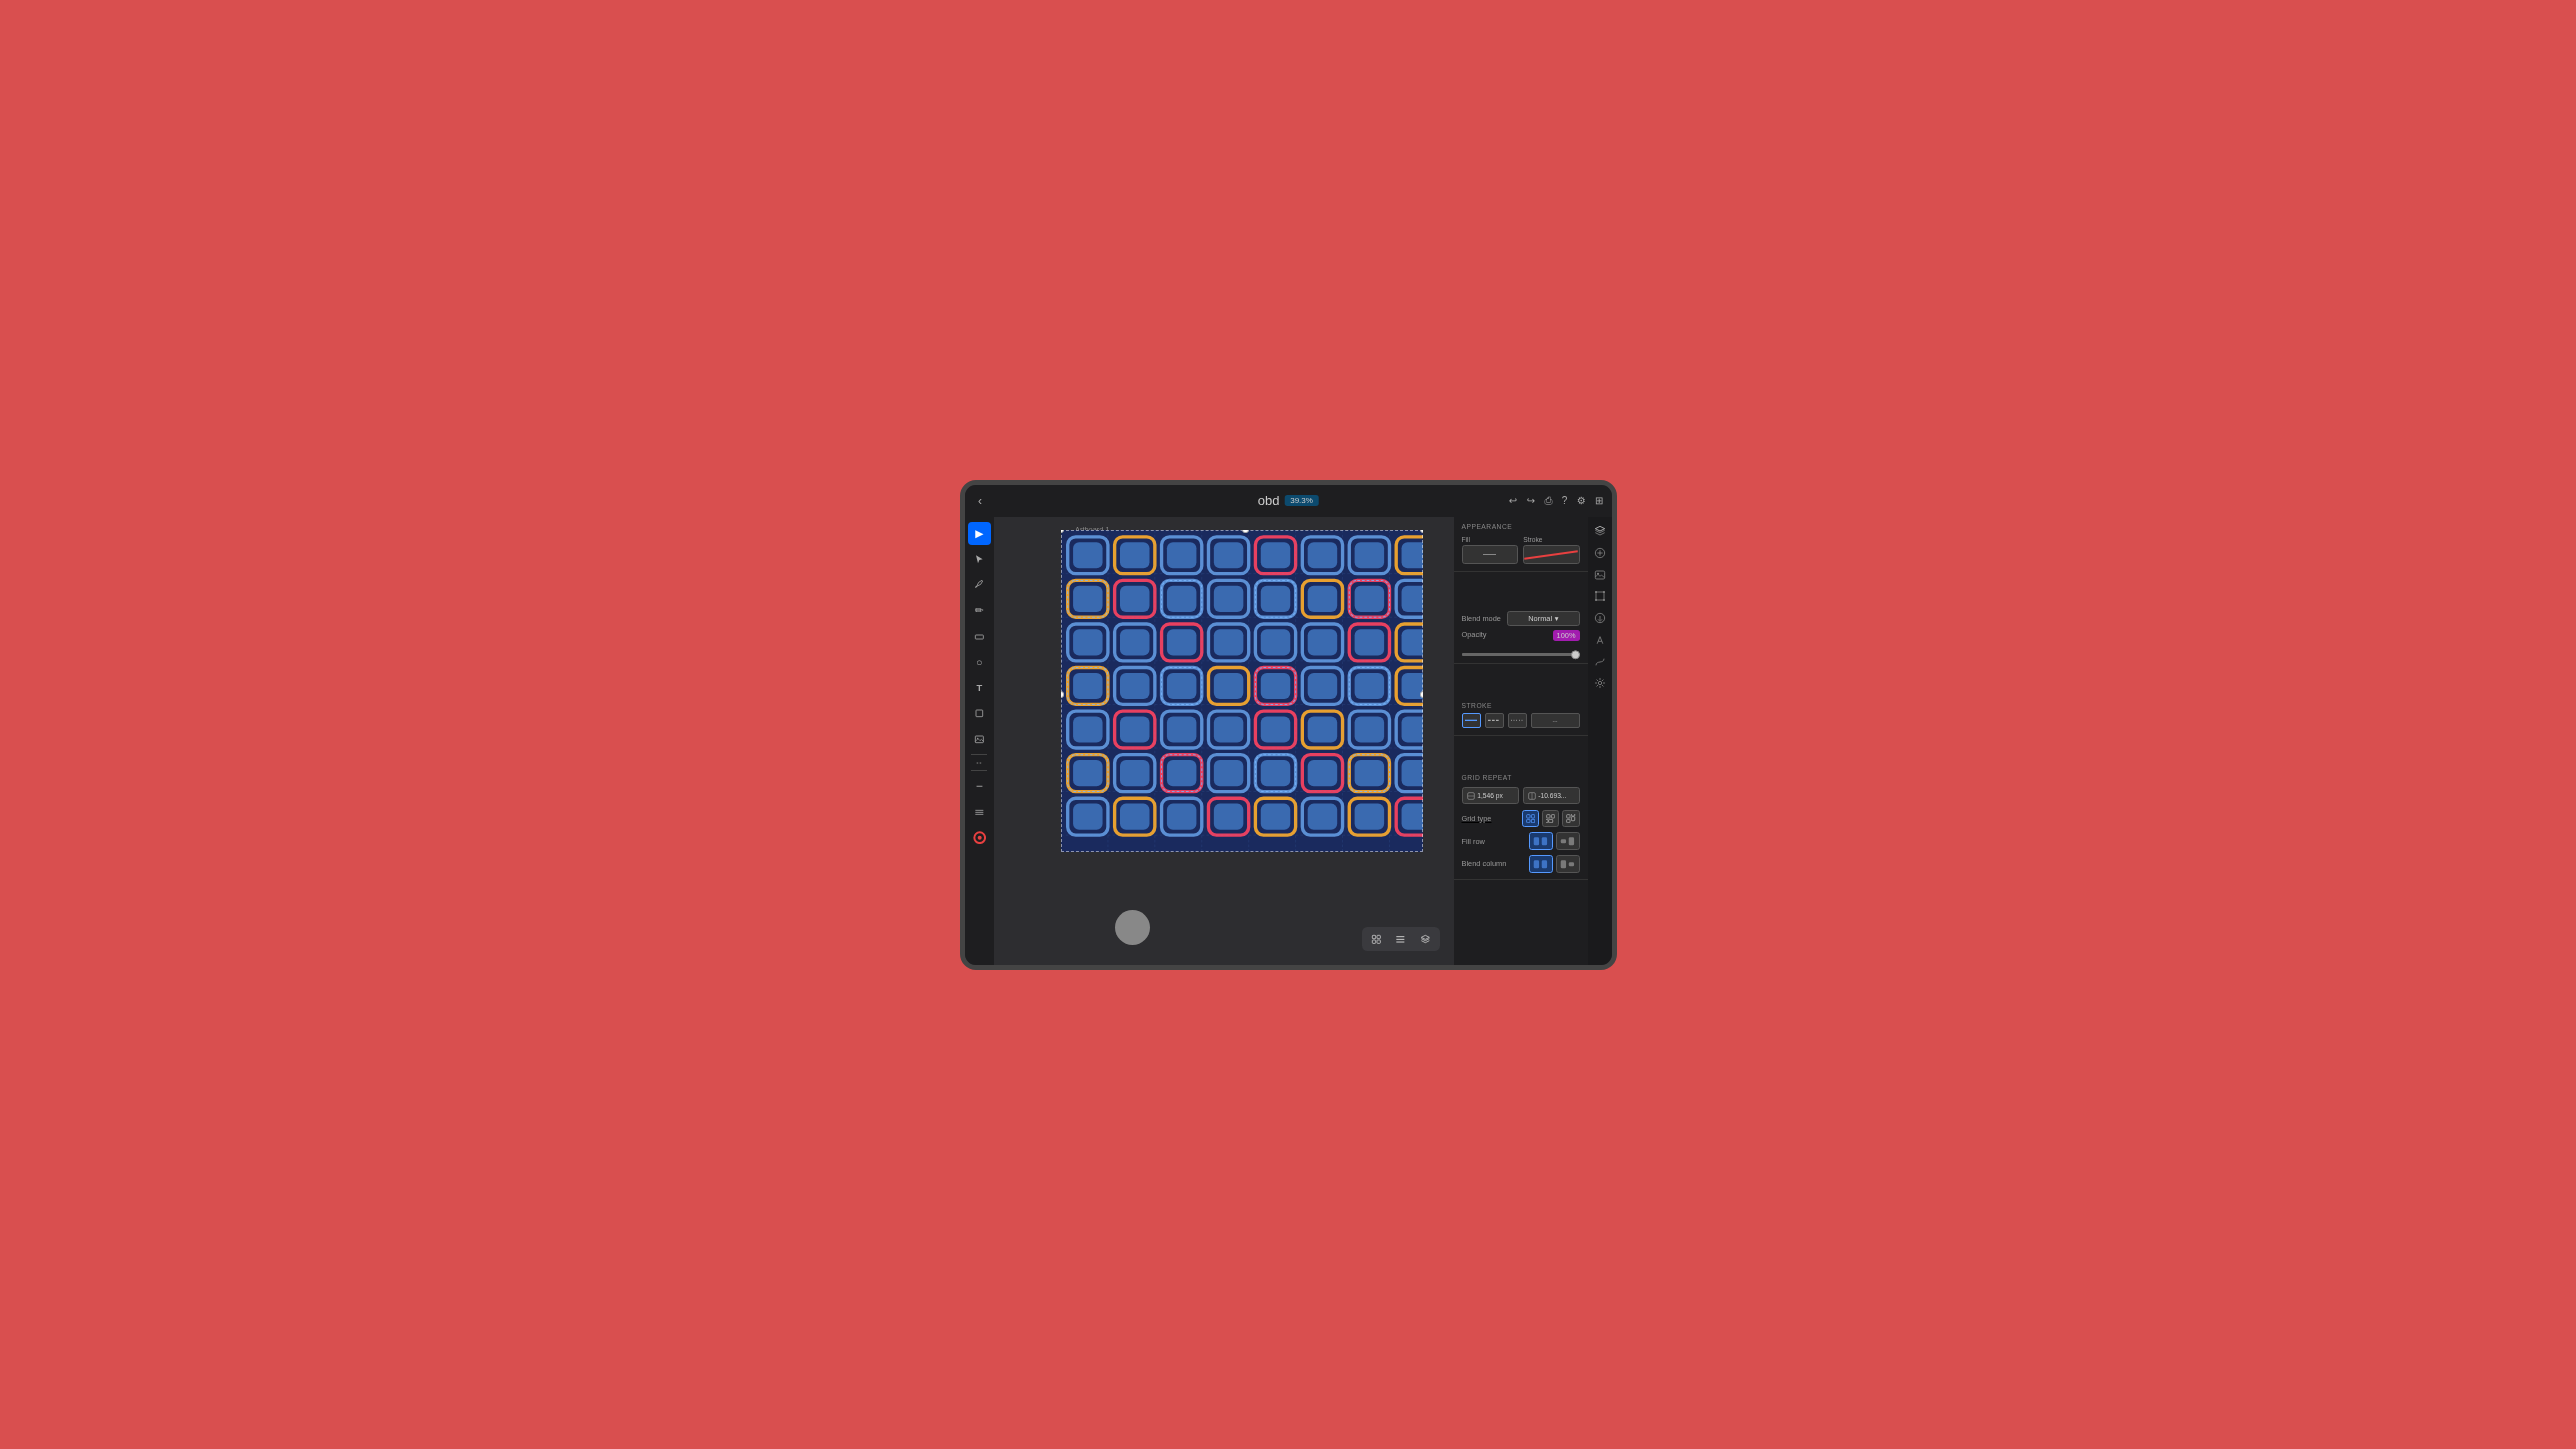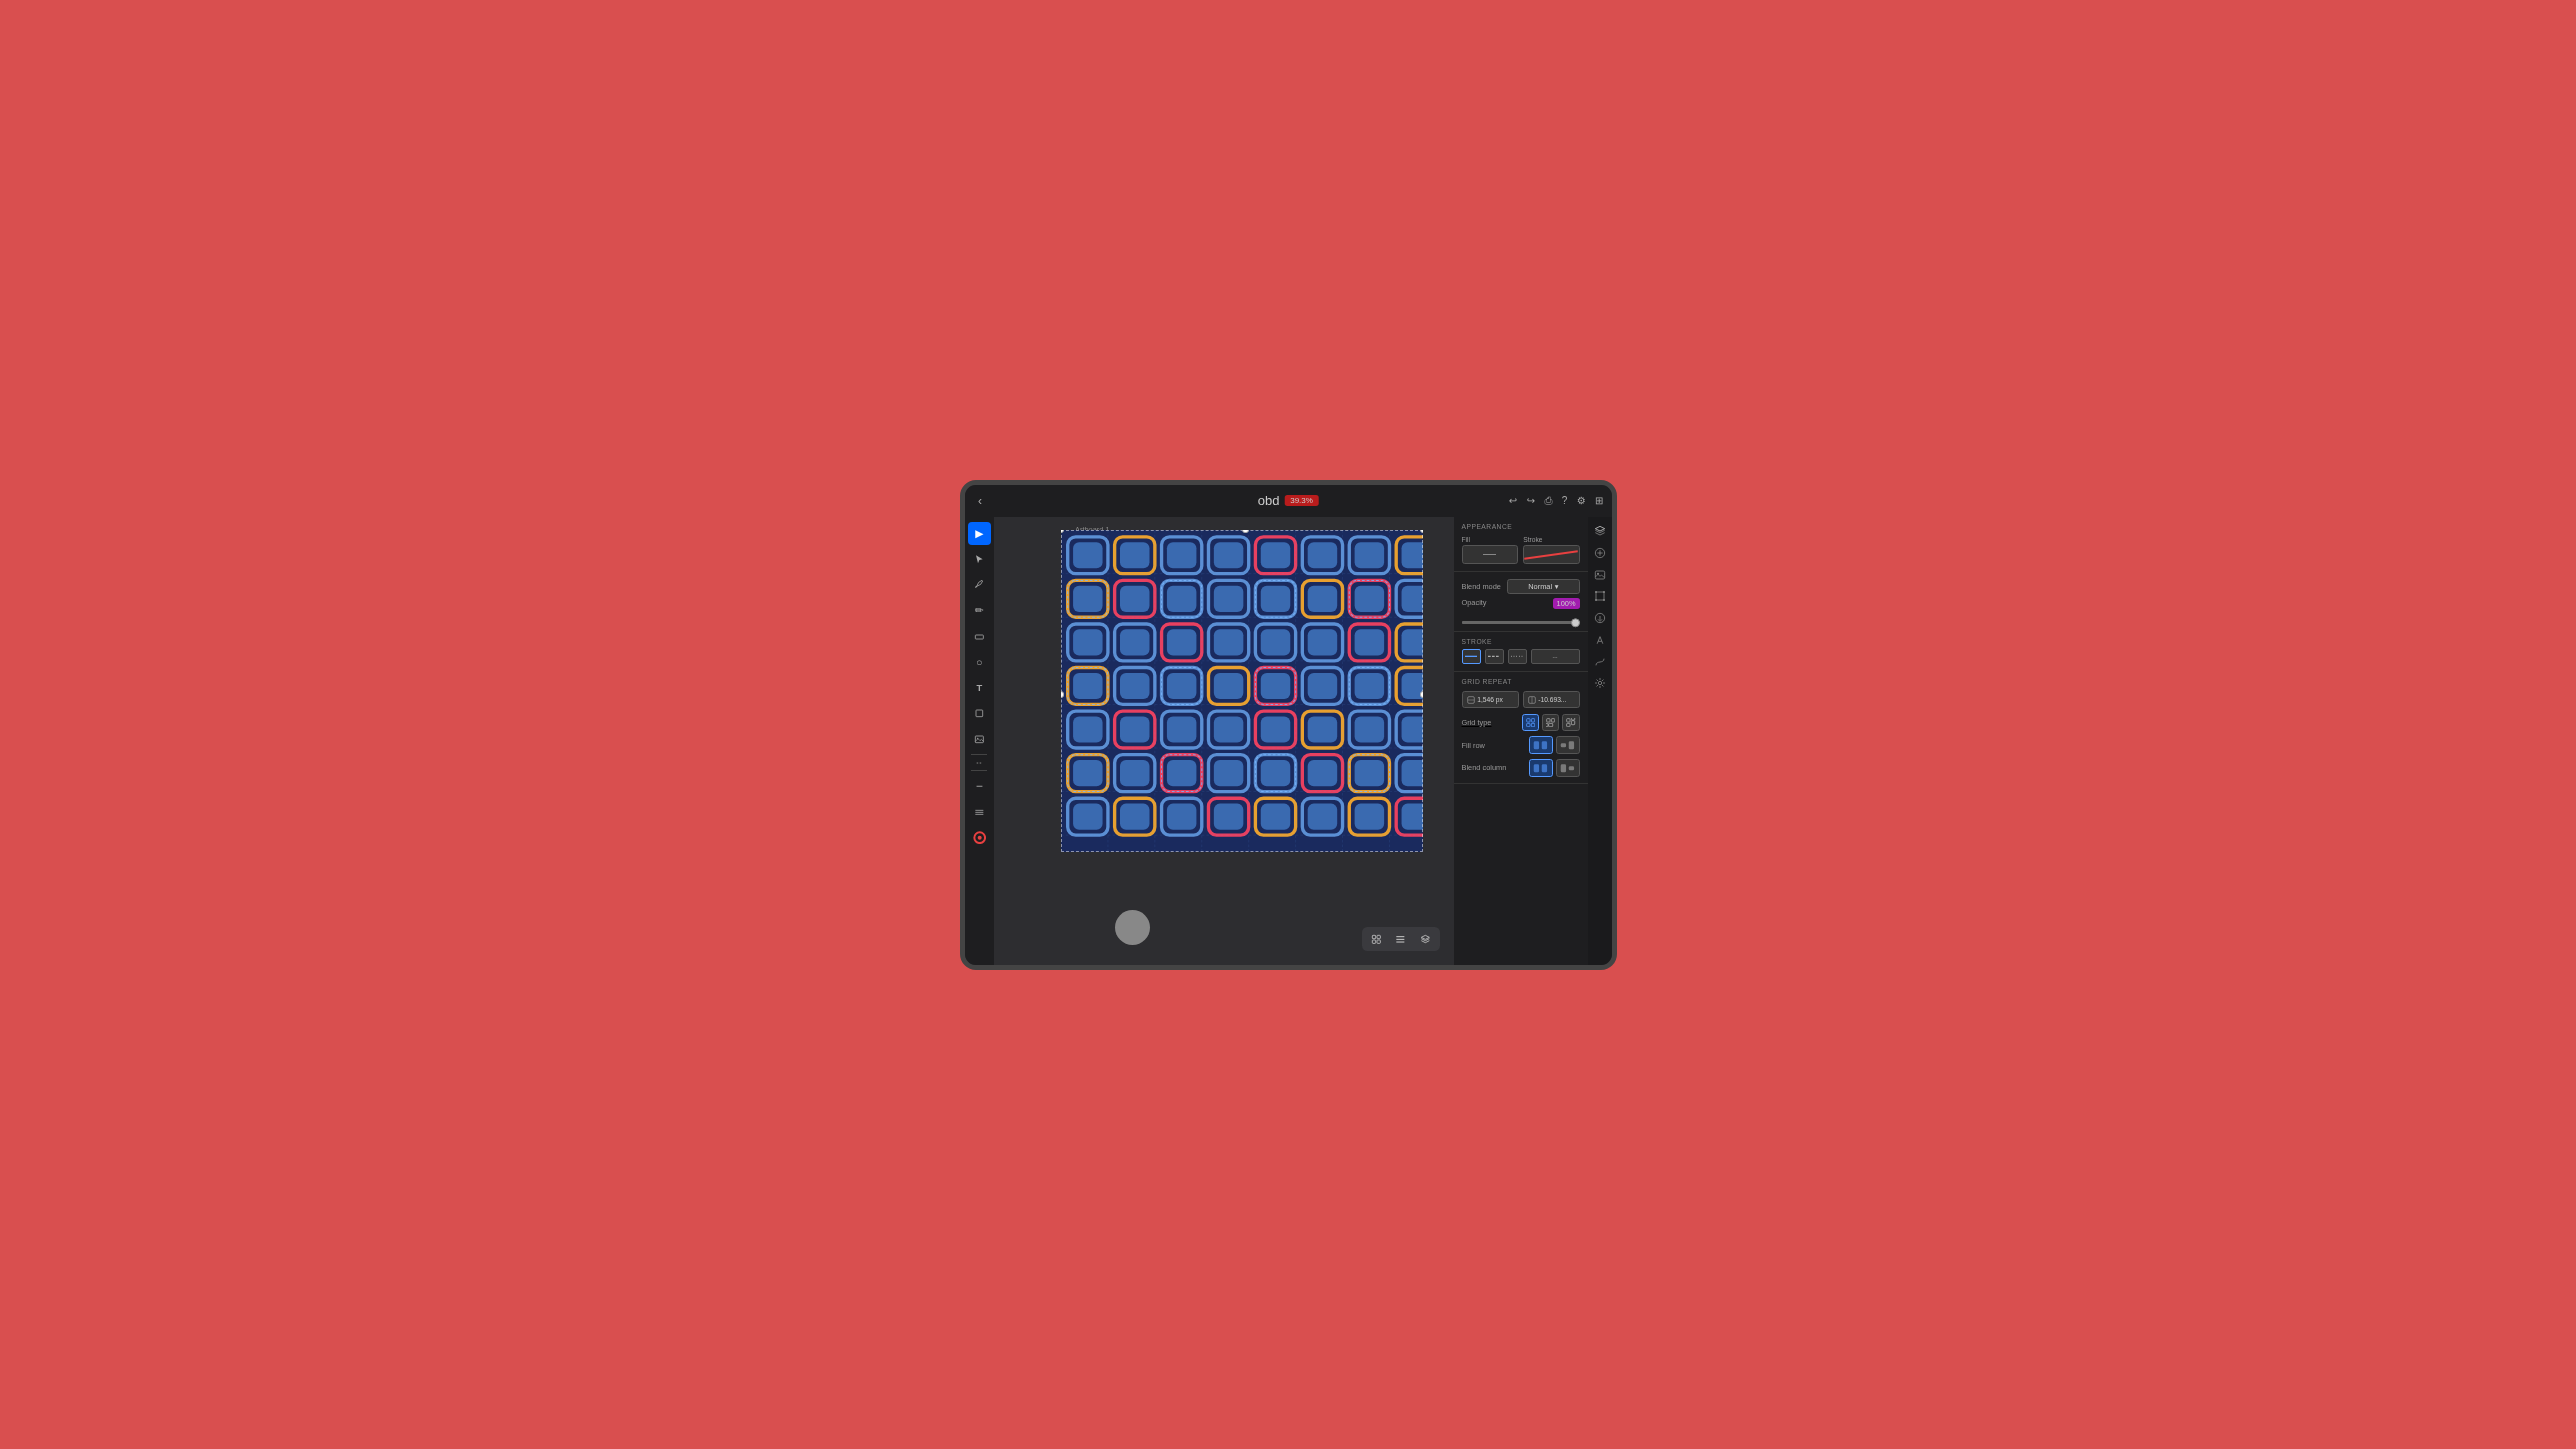--- a/index.html
+++ b/index.html
@@ -44,21 +44,21 @@
       transform: translateX(-50%);
       display: flex;
       align-items: center;
       gap: 5.4px;
     }
     .doc-title {
       color: #ccc;
       font-size: 13px;
     }
     .zoom-badge {
-      background: #b91c1c;
+      background: #0c4a6e;
       border-radius: 2.7px;
       padding: 1.3px 5.4px;
       color: #ccc;
       font-size: 8px;
     }
     .top-bar-right {
       margin-left: auto;
       display: flex;
       align-items: center;
       gap: 9.4px;
@@ -195,20 +195,21 @@
       cursor: pointer;
     }
     
     .right-panel {
       width: 134px;
       background: #1e1e20;
       display: flex;
       flex-direction: column;
       overflow-y: auto;
       flex-shrink: 0;
+      gap: 32px;
     }
     .panel-section {
       padding: 6.7px 8px;
       border-bottom: 0.7px solid #333;
     }
     .panel-section-title {
       color: #888;
       font-size: 6.7px;
       letter-spacing: 0.5px;
       margin-bottom: 5.4px;

